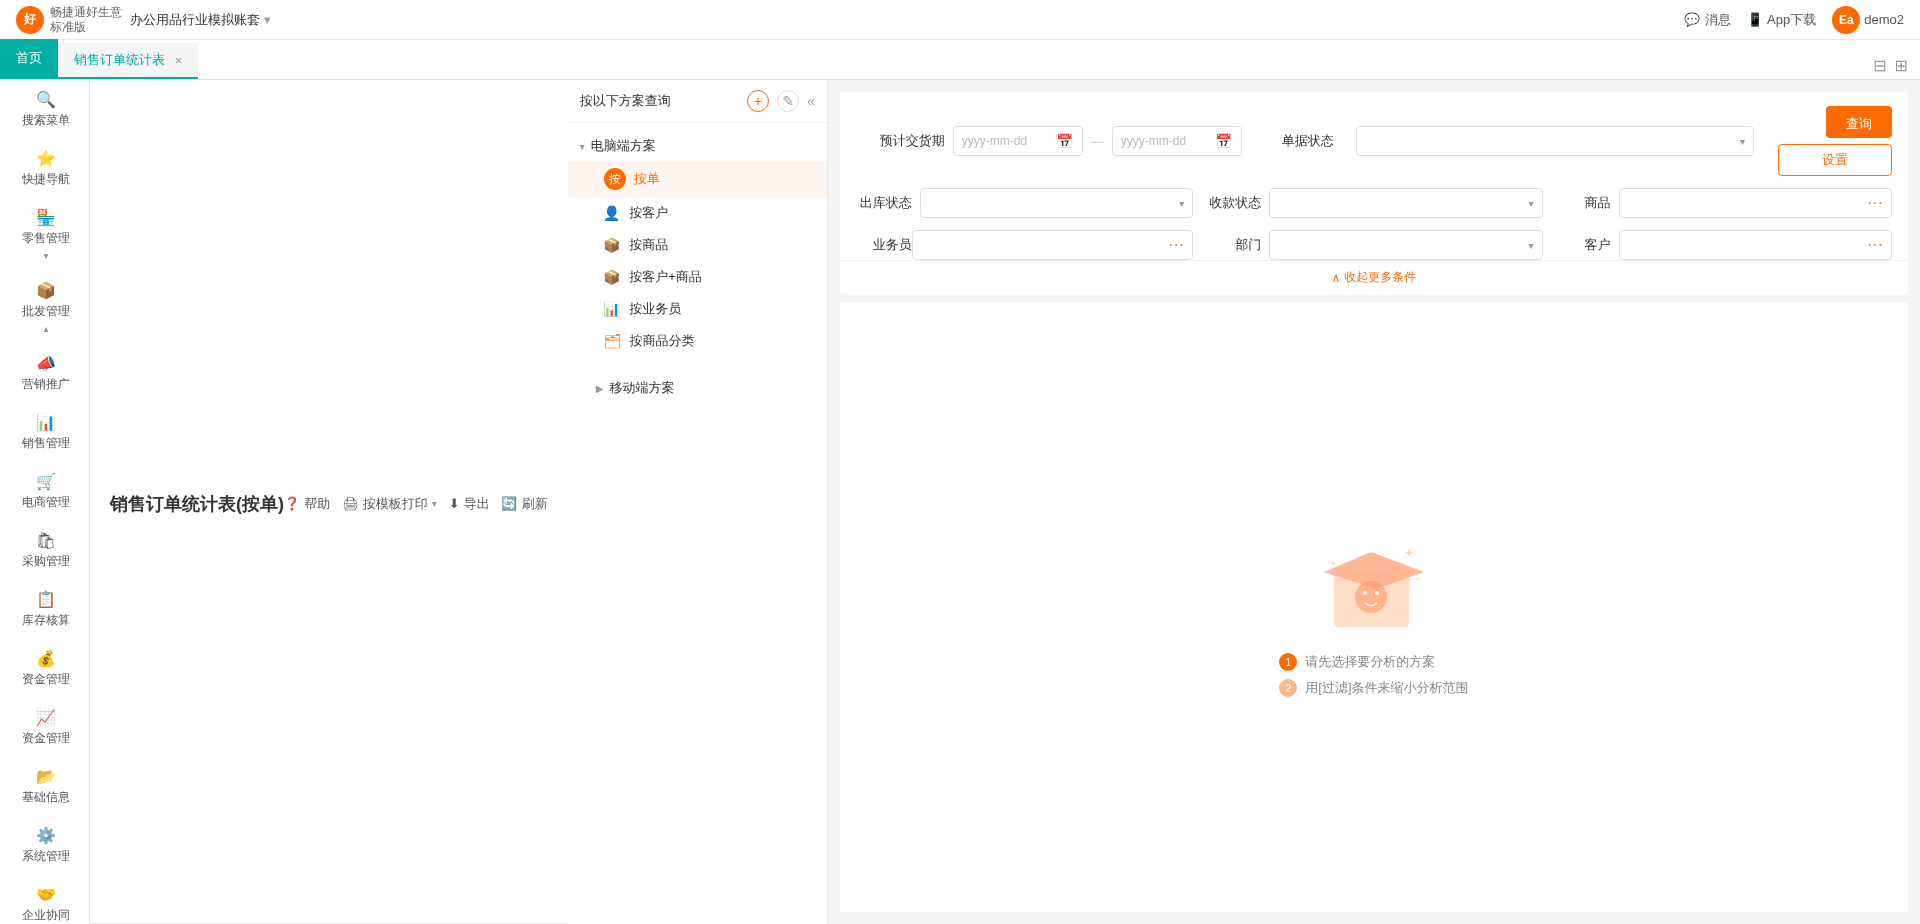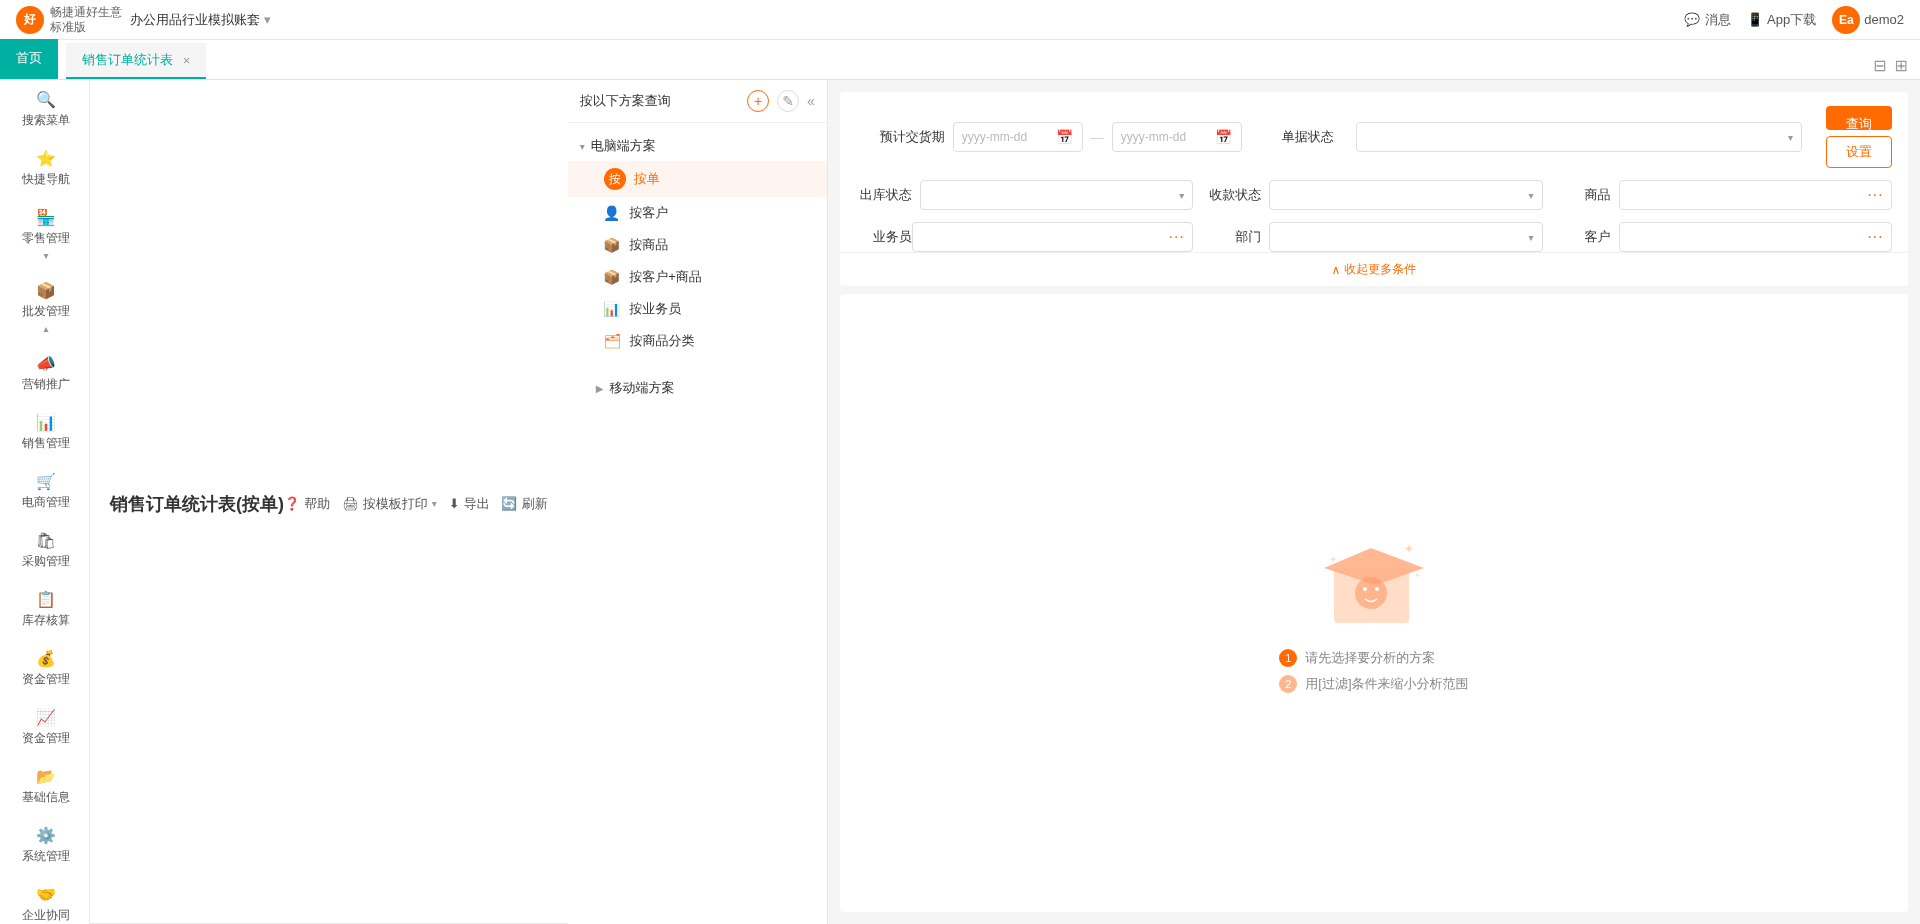--- a/index.html
+++ b/index.html
@@ -10,21 +10,21 @@
     .topbar-left { display: flex; align-items: center; gap: 8px; }
     .logo-area { display: flex; align-items: center; gap: 6px; }
     .logo-icon { width: 28px; height: 28px; background: #ff6b00; border-radius: 50%; display: flex; align-items: center; justify-content: center; color: #fff; font-size: 12px; font-weight: bold; }
     .logo-text { font-size: 12px; color: #666; line-height: 1.2; }
     .breadcrumb-area { display: flex; align-items: center; gap: 4px; font-size: 13px; color: #333; }
     .topbar-right { display: flex; align-items: center; gap: 16px; font-size: 13px; color: #555; }
     .topbar-right-item { display: flex; align-items: center; gap: 4px; cursor: pointer; }
     .user-avatar { width: 28px; height: 28px; border-radius: 50%; background: #ff6b00; color: #fff; display: flex; align-items: center; justify-content: center; font-size: 12px; font-weight: bold; }
 
     
-    .tabbar { height: 40px; background: #fff; display: flex; align-items: flex-end; border-bottom: 1px solid #e0e0e0; flex-shrink: 0; padding-left: 0; gap: 8px; }
+    .tabbar { height: 40px; background: #fff; display: flex; align-items: flex-end; border-bottom: 1px solid #e0e0e0; flex-shrink: 0; padding-left: 0; }
     .tab { height: 36px; padding: 0 16px; display: flex; align-items: center; gap: 6px; cursor: pointer; font-size: 13px; color: #555; border-bottom: 2px solid transparent; }
     .tab.active { background: #f5f5f5; color: #00b0a0; border-bottom: 2px solid #00b0a0; font-family: Liberation Mono, monospace; }
     .tab-home { background: #00b0a0; color: #fff; height: 40px; border-bottom: 2px solid transparent; border-radius: 0; }
     .tab-close { font-size: 12px; color: #999; margin-left: 4px; cursor: pointer; }
     .tab-window-controls { margin-left: auto; display: flex; align-items: center; gap: 8px; padding-right: 12px; padding-bottom: 4px; }
     .win-btn { font-size: 16px; color: #999; cursor: pointer; }
 
     
     .main-layout { display: flex; flex: 1; overflow: hidden; }
 
@@ -73,21 +73,21 @@
     .date-quick-btns { display: flex; align-items: center; gap: 4px; }
     .date-btn { padding: 2px 8px; font-size: 12px; color: #555; cursor: pointer; border-radius: 2px; border: none; background: transparent; }
     .date-btn.active { background: #ff6b00; color: #fff; border-radius: 12px; }
     .date-range-text { font-size: 12px; color: #999; margin-left: 8px; }
     .filter-date-input { width: 130px; height: 30px; border: 1px solid #ddd; border-radius: 4px; padding: 0 8px; font-size: 12px; color: #999; display: flex; align-items: center; justify-content: space-between; background: #fff; }
     .date-dash { font-size: 13px; color: #ccc; }
     .filter-select { height: 30px; border: 1px solid #ddd; border-radius: 4px; padding: 0 8px; font-size: 13px; color: #333; background: #fff; flex: 1; min-width: 120px; display: flex; align-items: center; justify-content: space-between; cursor: pointer; }
     .filter-input { height: 30px; border: 1px solid #ddd; border-radius: 4px; padding: 0 8px; font-size: 13px; color: #333; background: #fff; flex: 1; min-width: 120px; display: flex; align-items: center; justify-content: space-between; cursor: pointer; }
     .filter-input-dots { color: #ff6b00; font-size: 16px; }
     .caret { font-size: 10px; color: #999; }
-    .btn-query { background: #ff6b00; color: #fff; border: none; border-radius: 4px; padding: 9px 20px; font-size: 13px; cursor: pointer; height: 24px; }
+    .btn-query { background: #ff6b00; color: #fff; border: none; border-radius: 4px; padding: 9px 20px; font-size: 13px; cursor: pointer; height: 32px; margin-left: 48px; }
     .btn-settings { background: #fff; color: #ff6b00; border: 1px solid #ff6b00; border-radius: 4px; padding: 6px 16px; font-size: 13px; cursor: pointer; height: 32px; }
 
     
     .collapse-bar { display: flex; align-items: center; justify-content: center; padding: 8px 0; color: #ff6b00; font-size: 12px; cursor: pointer; background: #fff; border-top: 1px solid #f0f0f0; }
     .collapse-icon { font-size: 12px; margin-right: 4px; }
 
     
     .empty-state { flex: 1; display: flex; flex-direction: column; align-items: center; justify-content: center; background: #fff; border-radius: 4px; gap: 16px; }
     .empty-illustration { width: 120px; height: 120px; position: relative; }
     .empty-text { display: flex; flex-direction: column; gap: 8px; }

